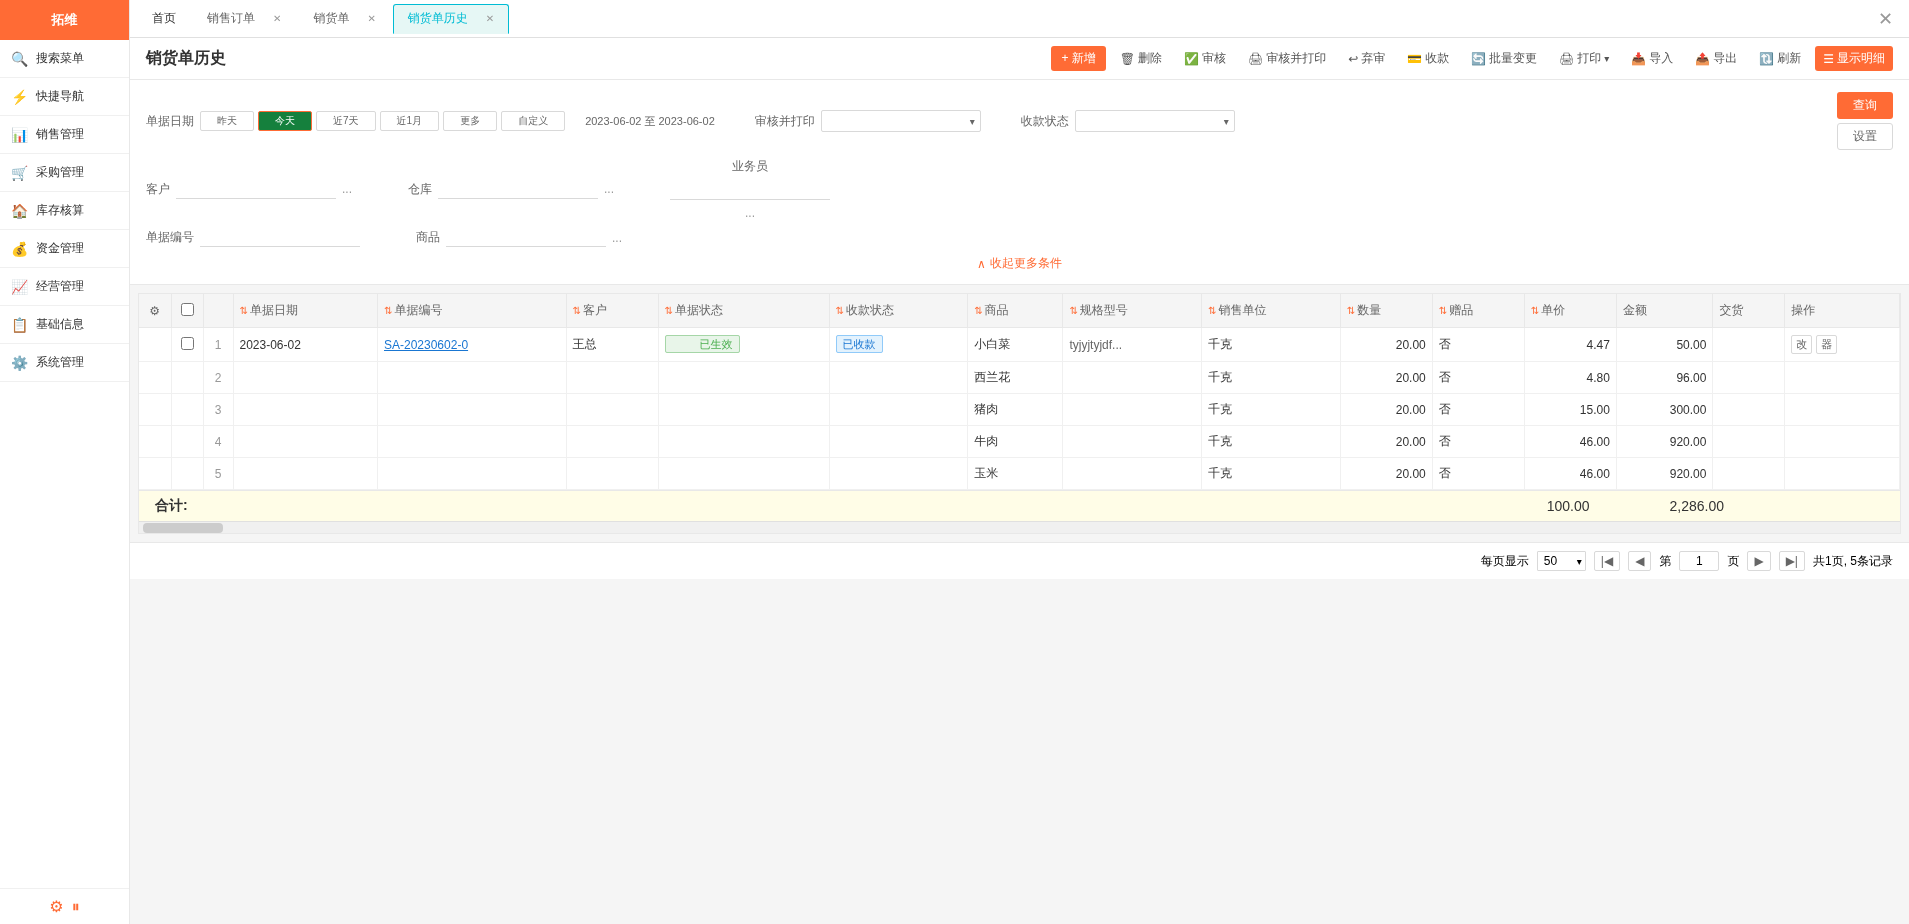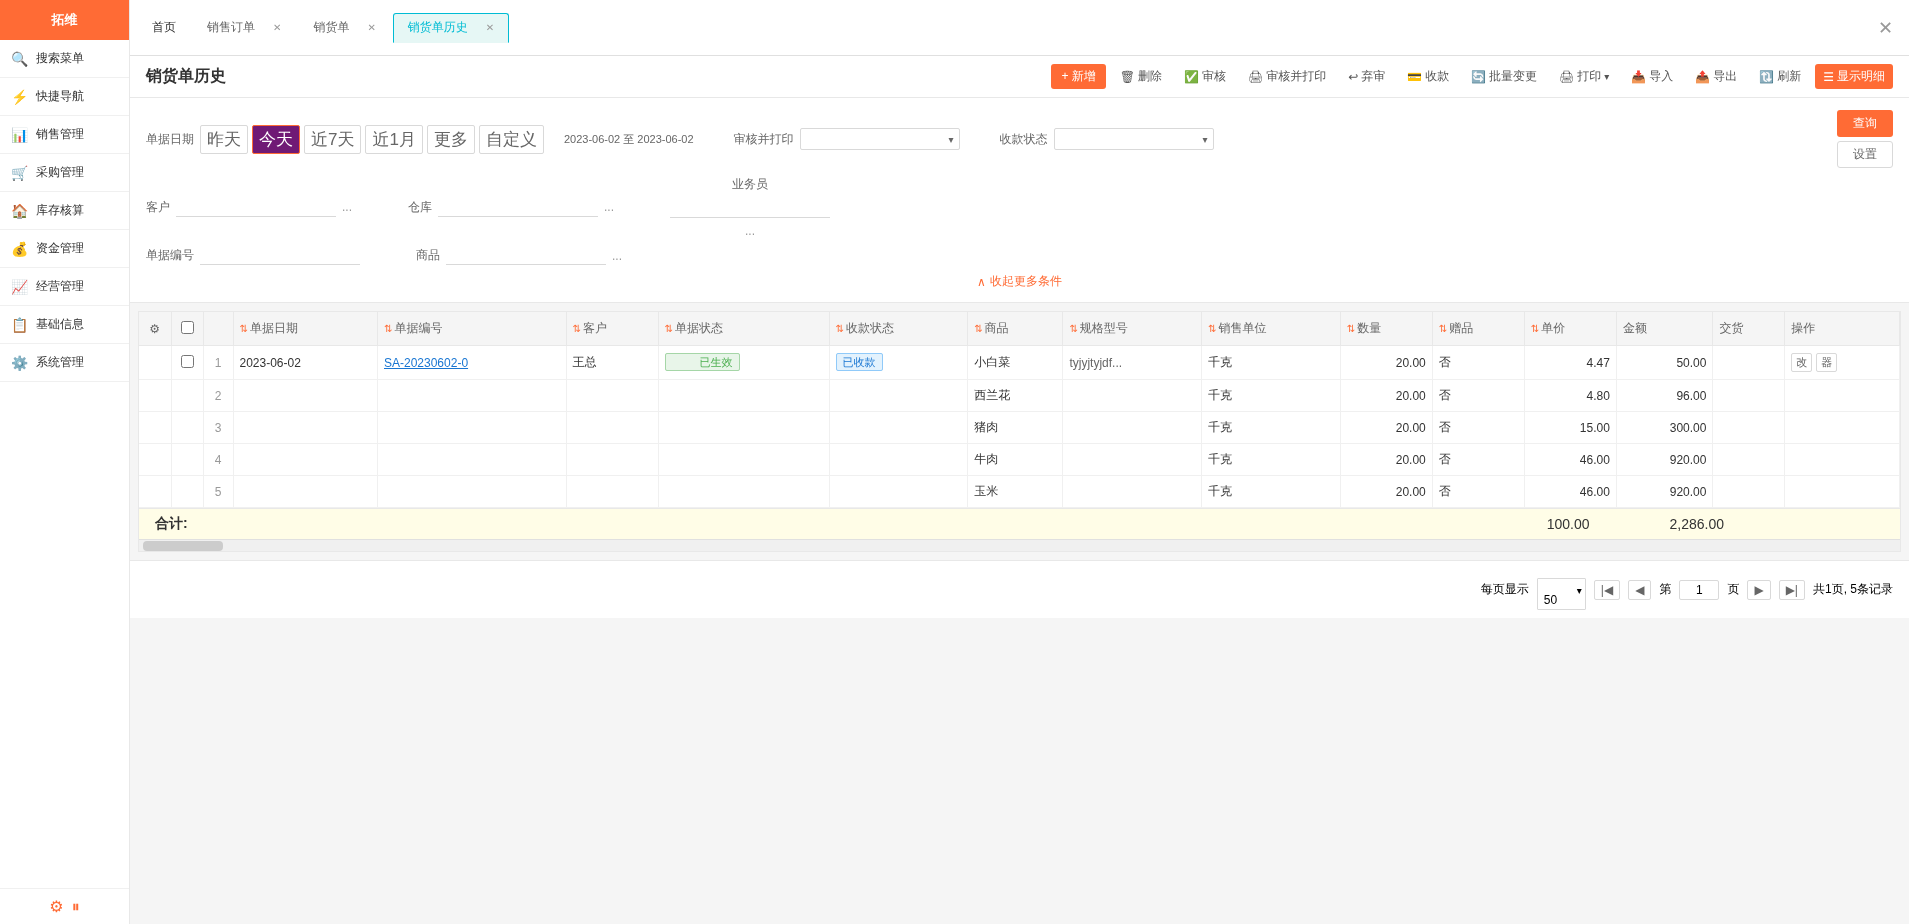--- a/index.html
+++ b/index.html
@@ -9,21 +9,21 @@
     .sidebar { width: 130px; background: #fff; border-right: 1px solid #e8e8e8; display: flex; flex-direction: column; height: 100%; }
     .sidebar-logo { background: #ff6b35; height: 40px; display: flex; align-items: center; justify-content: center; color: white; font-size: 13px; font-weight: bold; }
     .sidebar-item { display: flex; align-items: center; padding: 10px 12px; cursor: pointer; color: #333; font-size: 12px; gap: 8px; border-bottom: 1px solid #f0f0f0; }
     .sidebar-item .icon { width: 16px; height: 16px; display: inline-flex; align-items: center; justify-content: center; color: #666; font-size: 14px; }
     .sidebar-bottom { margin-top: auto; padding: 8px; display: flex; gap: 8px; align-items: center; justify-content: center; border-top: 1px solid #f0f0f0; }
 
     
     .main { flex: 1; display: flex; flex-direction: column; overflow: hidden; }
 
     
-    .tab-bar { background: #fff; border-bottom: 1px solid #e0e0e0; display: flex; align-items: center; height: 56px; padding: 0 8px; gap: 2px; }
+    .tab-bar { background: #fff; border-bottom: 1px solid #e0e0e0; display: flex; align-items: center; height: 38px; padding: 0 8px; gap: 2px; }
     .tab { padding: 0 14px; height: 30px; display: flex; align-items: center; gap: 18px; cursor: pointer; font-size: 12px; color: #666; border: 1px solid transparent; border-radius: 3px 3px 0 0; }
     .tab.active { background: #e6f7f5; border-color: #00bcd4; color: #00bcd4; border-bottom-color: #e6f7f5; }
     .tab-close { font-size: 10px; color: #999; cursor: pointer; }
     .tab-home { color: #333; font-size: 12px; padding: 0 14px; height: 30px; display: flex; align-items: center; cursor: pointer; }
     .tab-bar-end { margin-left: auto; display: flex; align-items: center; }
     .close-all { font-size: 18px; color: #999; cursor: pointer; padding: 0 8px; }
 
     
     .page-content { flex: 1; background: #f5f5f5; overflow-y: auto; padding: 0; }
 
@@ -33,22 +33,22 @@
     .toolbar { display: flex; align-items: center; gap: 6px; flex-wrap: wrap; }
     .toolbar-btn { display: flex; align-items: center; gap: 3px; padding: 4px 8px; border: none; background: none; cursor: pointer; color: #555; font-size: 12px; }
     .toolbar-btn.primary { background: #ff6b35; color: white; border-radius: 3px; padding: 4px 10px; }
 
     
     .filter-area { background: #fff; padding: 12px 16px; border-bottom: 1px solid #e8e8e8; margin-bottom: 8px; }
     .filter-row { display: flex; align-items: center; gap: 16px; margin-bottom: 8px; flex-wrap: wrap; }
     .filter-item { display: flex; align-items: center; gap: 6px; }
     .filter-label { color: #666; font-size: 12px; white-space: nowrap; }
     .filter-date-btns { display: flex; gap: 4px; align-items: center; }
-    .date-btn { padding: 2px 6px; border: 1px solid #d9d9d9; background: #fff; cursor: pointer; font-size: 17px; color: #666; border-radius: 2px; }
-    .date-btn.active { background: #701a75; color: white; border-color: #ff6b35; }
+    .date-btn { padding: 2px 16px; border: 1px solid #d9d9d9; background: #fff; cursor: pointer; font-size: 10px; color: #666; border-radius: 2px; }
+    .date-btn.active { background: #15803d; color: white; border-color: #ff6b35; }
     .date-range { color: #666; font-size: 11px; margin-left: 16px; }
     .filter-input { border: none; border-bottom: 1px solid #d9d9d9; outline: none; padding: 2px 4px; font-size: 12px; width: 160px; background: transparent; }
     .filter-select { border: 1px solid #d9d9d9; padding: 3px 24px 3px 8px; font-size: 12px; border-radius: 2px; appearance: none; background: #fff; cursor: pointer; min-width: 160px; }
     .filter-more { display: flex; align-items: center; justify-content: center; cursor: pointer; color: #ff6b35; font-size: 12px; gap: 4px; margin-top: 4px; }
     .filter-ellipsis { color: #999; font-size: 12px; }
 
     
     .table-wrapper { background: #fff; margin: 0 8px 8px 8px; border: 1px solid #e8e8e8; }
     .data-table { width: 100%; border-collapse: collapse; font-size: 12px; }
     .data-table th { background: #f5f5f5; padding: 8px 6px; text-align: left; color: #666; font-weight: normal; border-bottom: 1px solid #e8e8e8; border-right: 1px solid #e8e8e8; white-space: nowrap; position: relative; }
@@ -61,21 +61,21 @@
     .badge-paid { background: #e3f2fd; color: #1976d2; border: 1px solid #90caf9; }
 
     .link-text { color: #1976d2; cursor: pointer; text-decoration: underline; }
 
     
     .summary-row { background: #fffde7; display: flex; align-items: center; padding: 6px 16px; font-size: 14px; color: #333; border-top: 1px solid #e8e8e8; }
     .summary-label { margin-right: 16px; font-weight: bold; }
 
     
     .pagination { display: flex; align-items: center; justify-content: flex-end; padding: 8px 16px; background: #fff; border-top: 1px solid #e8e8e8; gap: 8px; font-size: 12px; }
-    .page-size-select { border: 1px solid #d9d9d9; padding: 14px 20px 2px 6px; font-size: 12px; border-radius: 1px; appearance: none; background: #fff; cursor: pointer; margin-top: 9px; }
+    .page-size-select { border: 1px solid #d9d9d9; padding: 2px 20px 2px 6px; font-size: 12px; border-radius: 1px; appearance: none; background: #fff; cursor: pointer; }
     .page-nav-btn { padding: 2px 6px; border: 1px solid #d9d9d9; background: #fff; cursor: pointer; font-size: 12px; color: #666; border-radius: 2px; }
     .page-nav-btn:disabled { color: #ccc; cursor: not-allowed; }
     .page-input { width: 40px; text-align: center; border: 1px solid #d9d9d9; padding: 2px 4px; font-size: 12px; border-radius: 2px; }
 
     .action-btns { display: flex; gap: 4px; }
     .action-btn { padding: 1px 4px; border: 1px solid #d9d9d9; background: #fff; cursor: pointer; font-size: 11px; color: #666; border-radius: 2px; }
 
     .query-btn { background: #ff6b35; color: white; border: none; padding: 5px 16px; border-radius: 3px; cursor: pointer; font-size: 12px; }
     .settings-btn { background: #fff; color: #666; border: 1px solid #d9d9d9; padding: 4px 12px; border-radius: 3px; cursor: pointer; font-size: 12px; }
 

